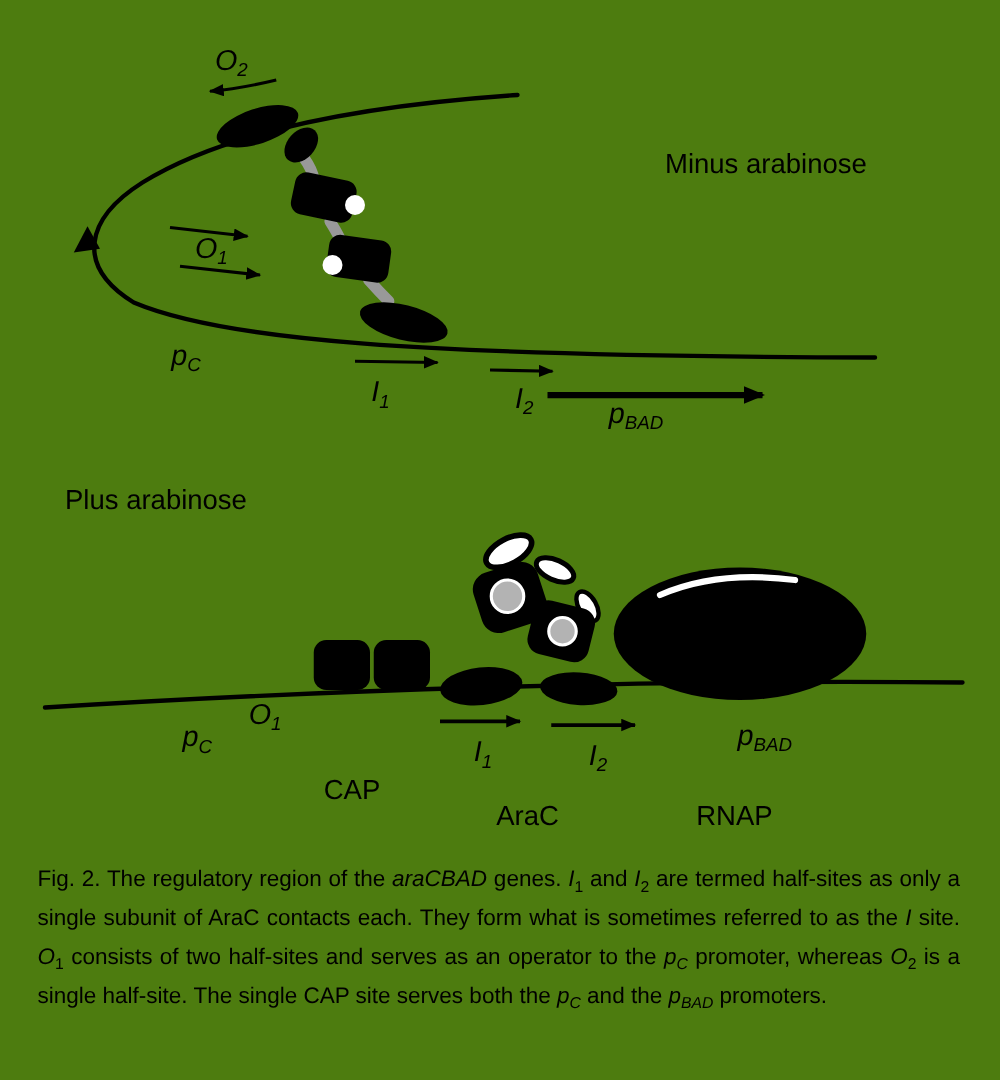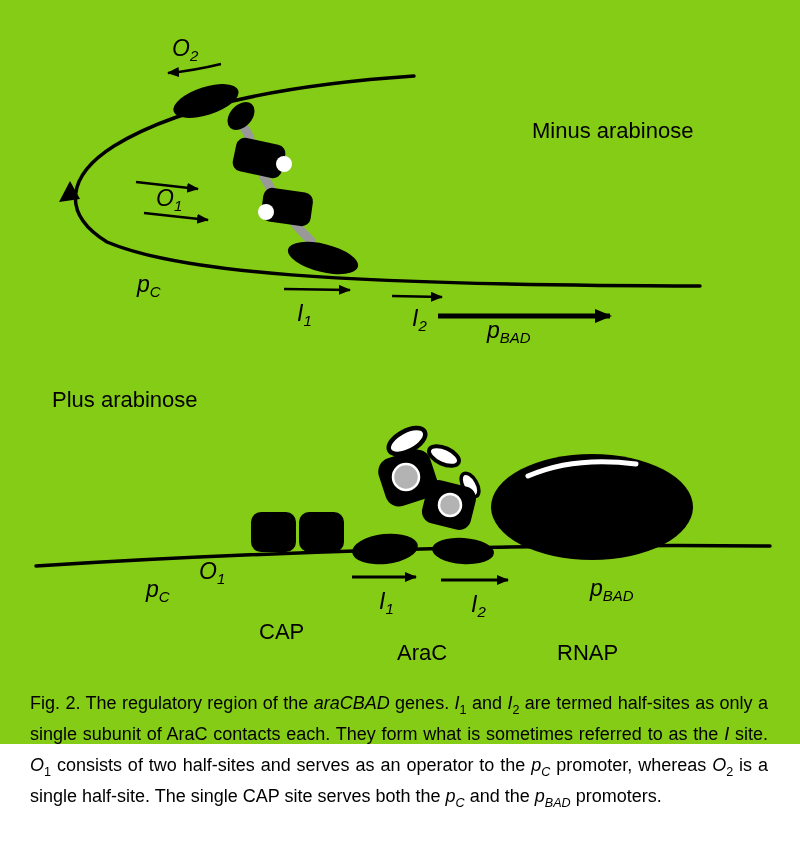--- a/index.html
+++ b/index.html
@@ -3,21 +3,21 @@
 <meta charset="utf-8">
 <style>
   * { margin:0; padding:0; box-sizing:border-box; }
   html, body { background:#ffffff; }
   body {
     width:800px; height:864px;
     font-family:"Liberation Sans", sans-serif;
     color:#000;
     overflow:hidden;
   }
-  .page { width:800px; height:744px; background:#84cc16; }
+  .page { width:800px; height:864px; background:#4d7c0f; }
 
   svg { display:block; font-family:"Liberation Sans", sans-serif; }
   svg text { fill:#000; }
 
   .site  { font-size:23px; font-style:italic; }
   .site .s { font-size:15px; }
   .cond  { font-size:22px; font-style:normal; }
   .prot  { font-size:22px; font-style:normal; }
 
   .caption {

